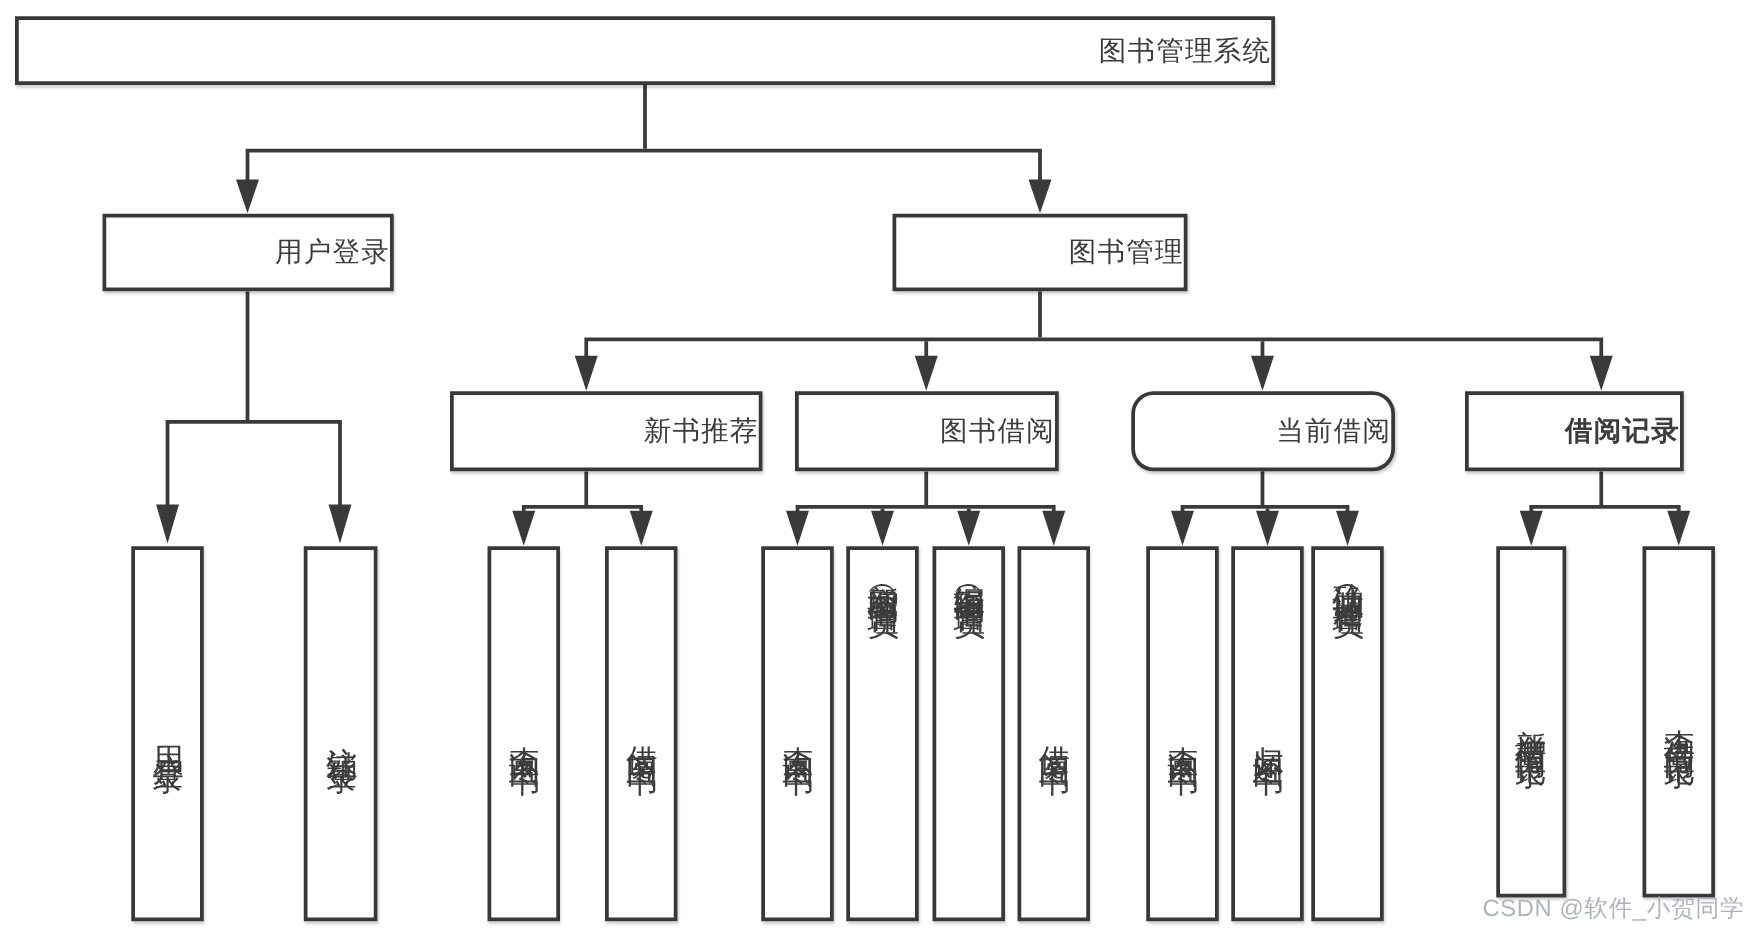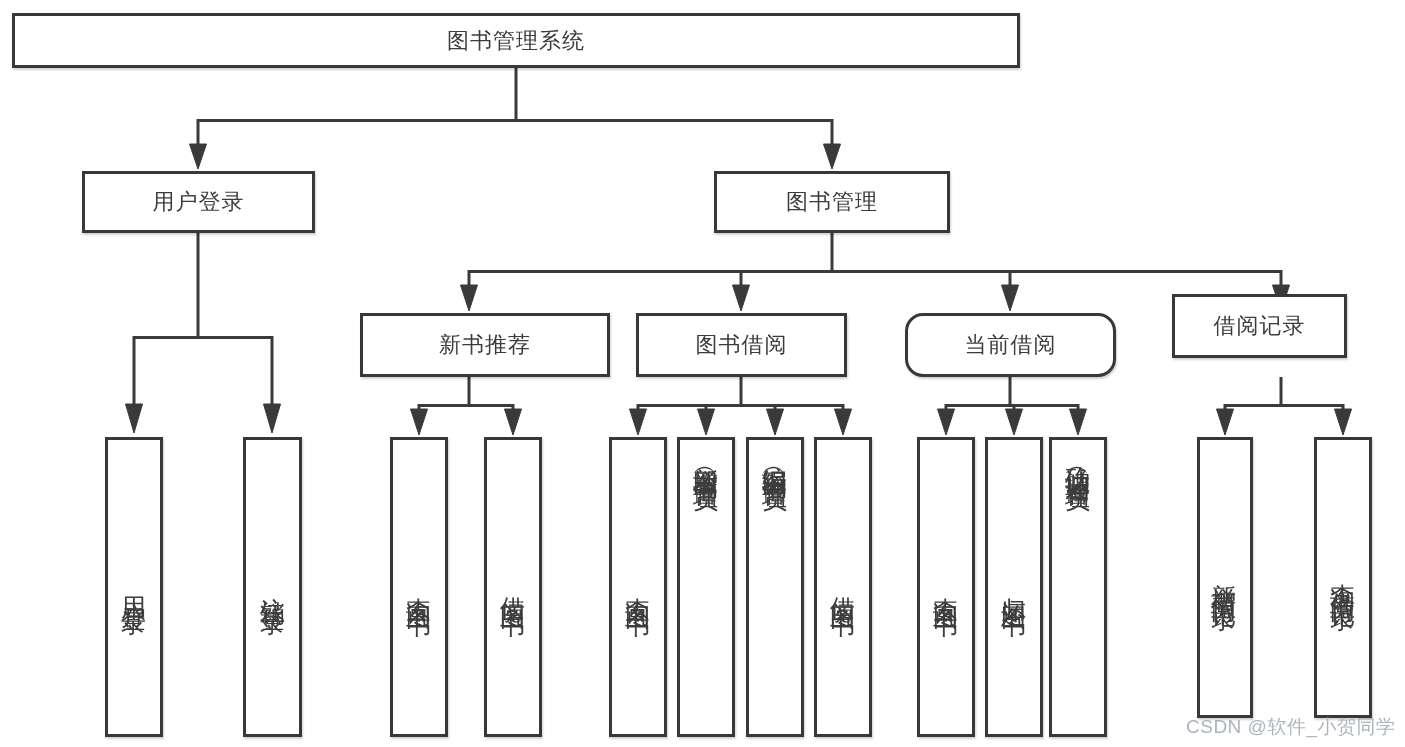--- a/index.html
+++ b/index.html
@@ -36,21 +36,21 @@
     stroke-width: 1;
   }
   .node {
     position: absolute;
     box-sizing: border-box;
     background: #ffffff;
     border: 3px solid #383838;
     color: #3c3c3c;
     display: flex;
     align-items: center;
-    justify-content: center;
+    justify-content: flex-end;
     font-size: 22px;
     letter-spacing: 1px;
     box-shadow: 1px 2px 2px rgba(0,0,0,0.18);
     z-index: 2;
   }
   .vnode {
     position: absolute;
     box-sizing: border-box;
     background: #ffffff;
     border: 3px solid #383838;
@@ -160,21 +160,21 @@
 
   <div class="node" style="left:360px; top:313px; width:250px; height:64px;">
     <span>新书推荐</span>
   </div>
   <div class="node" style="left:636px; top:313px; width:211px; height:64px;">
     <span>图书借阅</span>
   </div>
   <div class="node" style="left:905px; top:313px; width:211px; height:64px;border-radius:18px;">
     <span>当前借阅</span>
   </div>
-  <div class="node" style="left:1172px; top:294px; width:175px; height:64px;">
+  <div class="node" style="left:1172px; top:313px; width:175px; height:64px;font-weight:bold;">
     <span>借阅记录</span>
   </div>
 
   <div class="vnode" style="left:105px; top:437px; width:58px; height:300px;">用户登录</div>
   <div class="vnode" style="left:243px; top:437px; width:59px; height:300px;">注销登录</div>
 
   <div class="vnode" style="left:390px; top:437px; width:58px; height:300px;">查询图书</div>
   <div class="vnode" style="left:484px; top:437px; width:58px; height:300px;">借阅图书</div>
 
   <div class="vnode" style="left:609px; top:437px; width:58px; height:300px;">查询图书</div>

